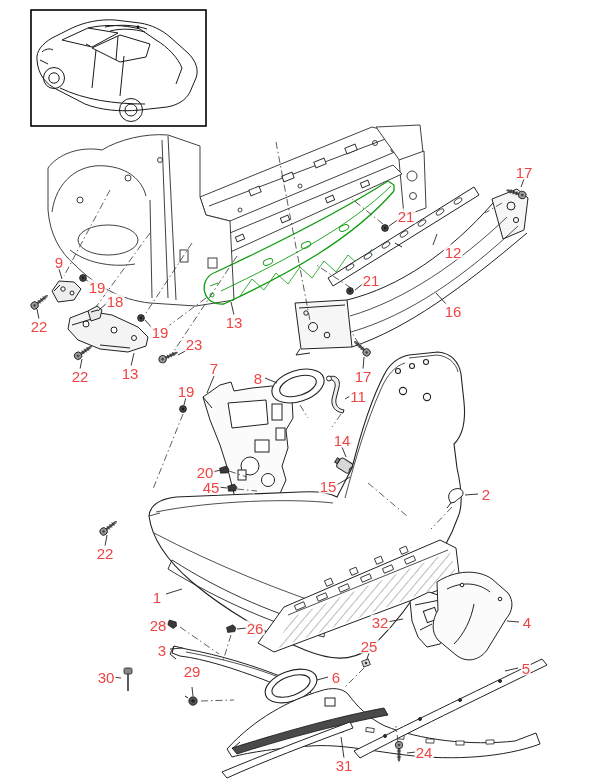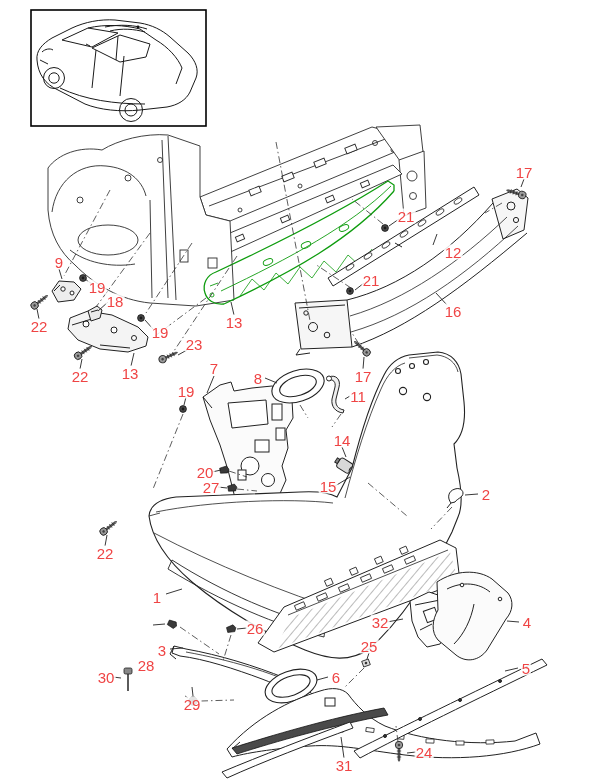--- a/index.html
+++ b/index.html
@@ -403,20 +403,20 @@
       <span class="callout" style="left: 205px; top: 472px;">20</span>
       <span class="callout" style="left: 406px; top: 216px;">21</span>
       <span class="callout" style="left: 371px; top: 280px;">21</span>
       <span class="callout" style="left: 39px; top: 326px;">22</span>
       <span class="callout" style="left: 80px; top: 376px;">22</span>
       <span class="callout" style="left: 105px; top: 553px;">22</span>
       <span class="callout" style="left: 194px; top: 344px;">23</span>
       <span class="callout" style="left: 424px; top: 752px;">24</span>
       <span class="callout" style="left: 369px; top: 646px;">25</span>
       <span class="callout" style="left: 255px; top: 628px;">26</span>
-      <span class="callout" style="left: 211px; top: 487px;">27</span>
-      <span class="callout" style="left: 146px; top: 625px; margin-top: 40px;">28</span>
-      <span class="callout" style="left: 192px; top: 704px;">29</span>
+      <span class="callout" style="left: 211px; top: 487px;">45</span>
+      <span class="callout" style="left: 158px; top: 625px;">28</span>
+      <span class="callout" style="left: 192px; top: 671px;">29</span>
       <span class="callout" style="left: 106px; top: 677px;">30</span>
       <span class="callout" style="left: 344px; top: 765px;">31</span>
       <span class="callout" style="left: 380px; top: 622px;">32</span>
     </div>
 </div>
 
 </body></html>

